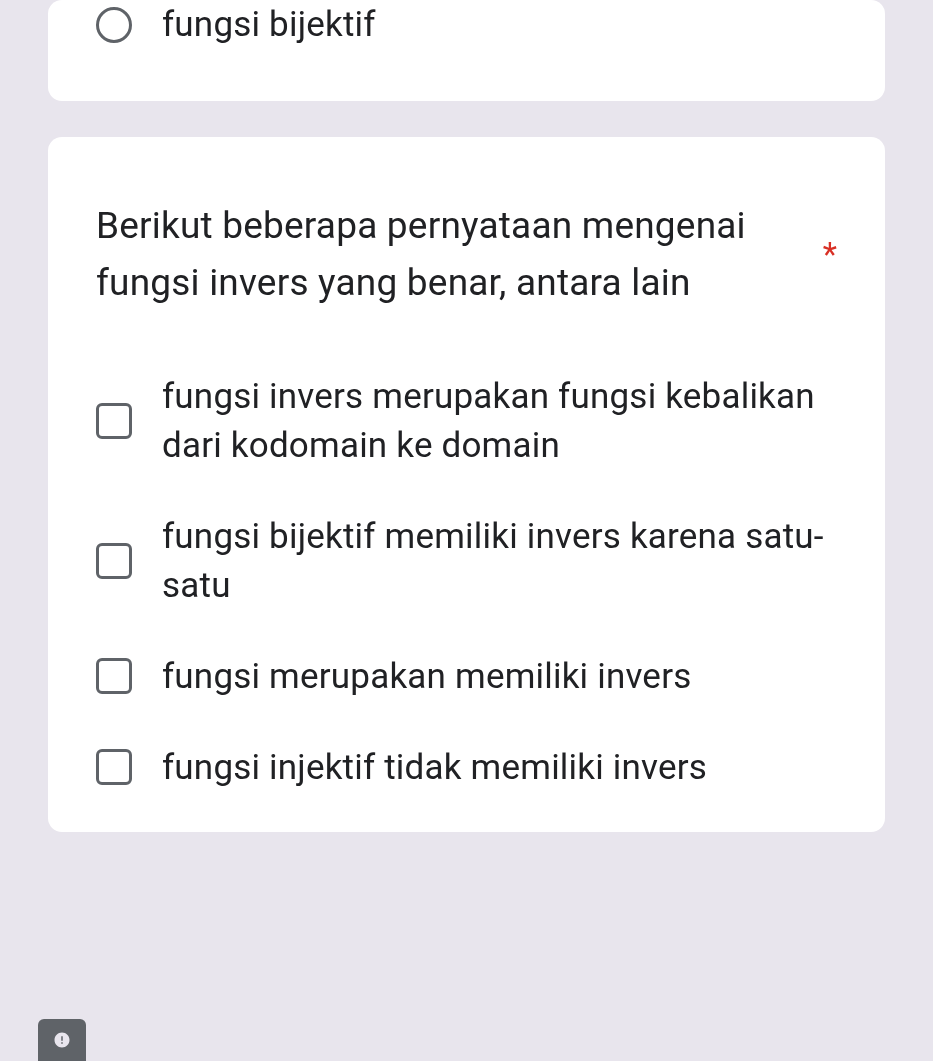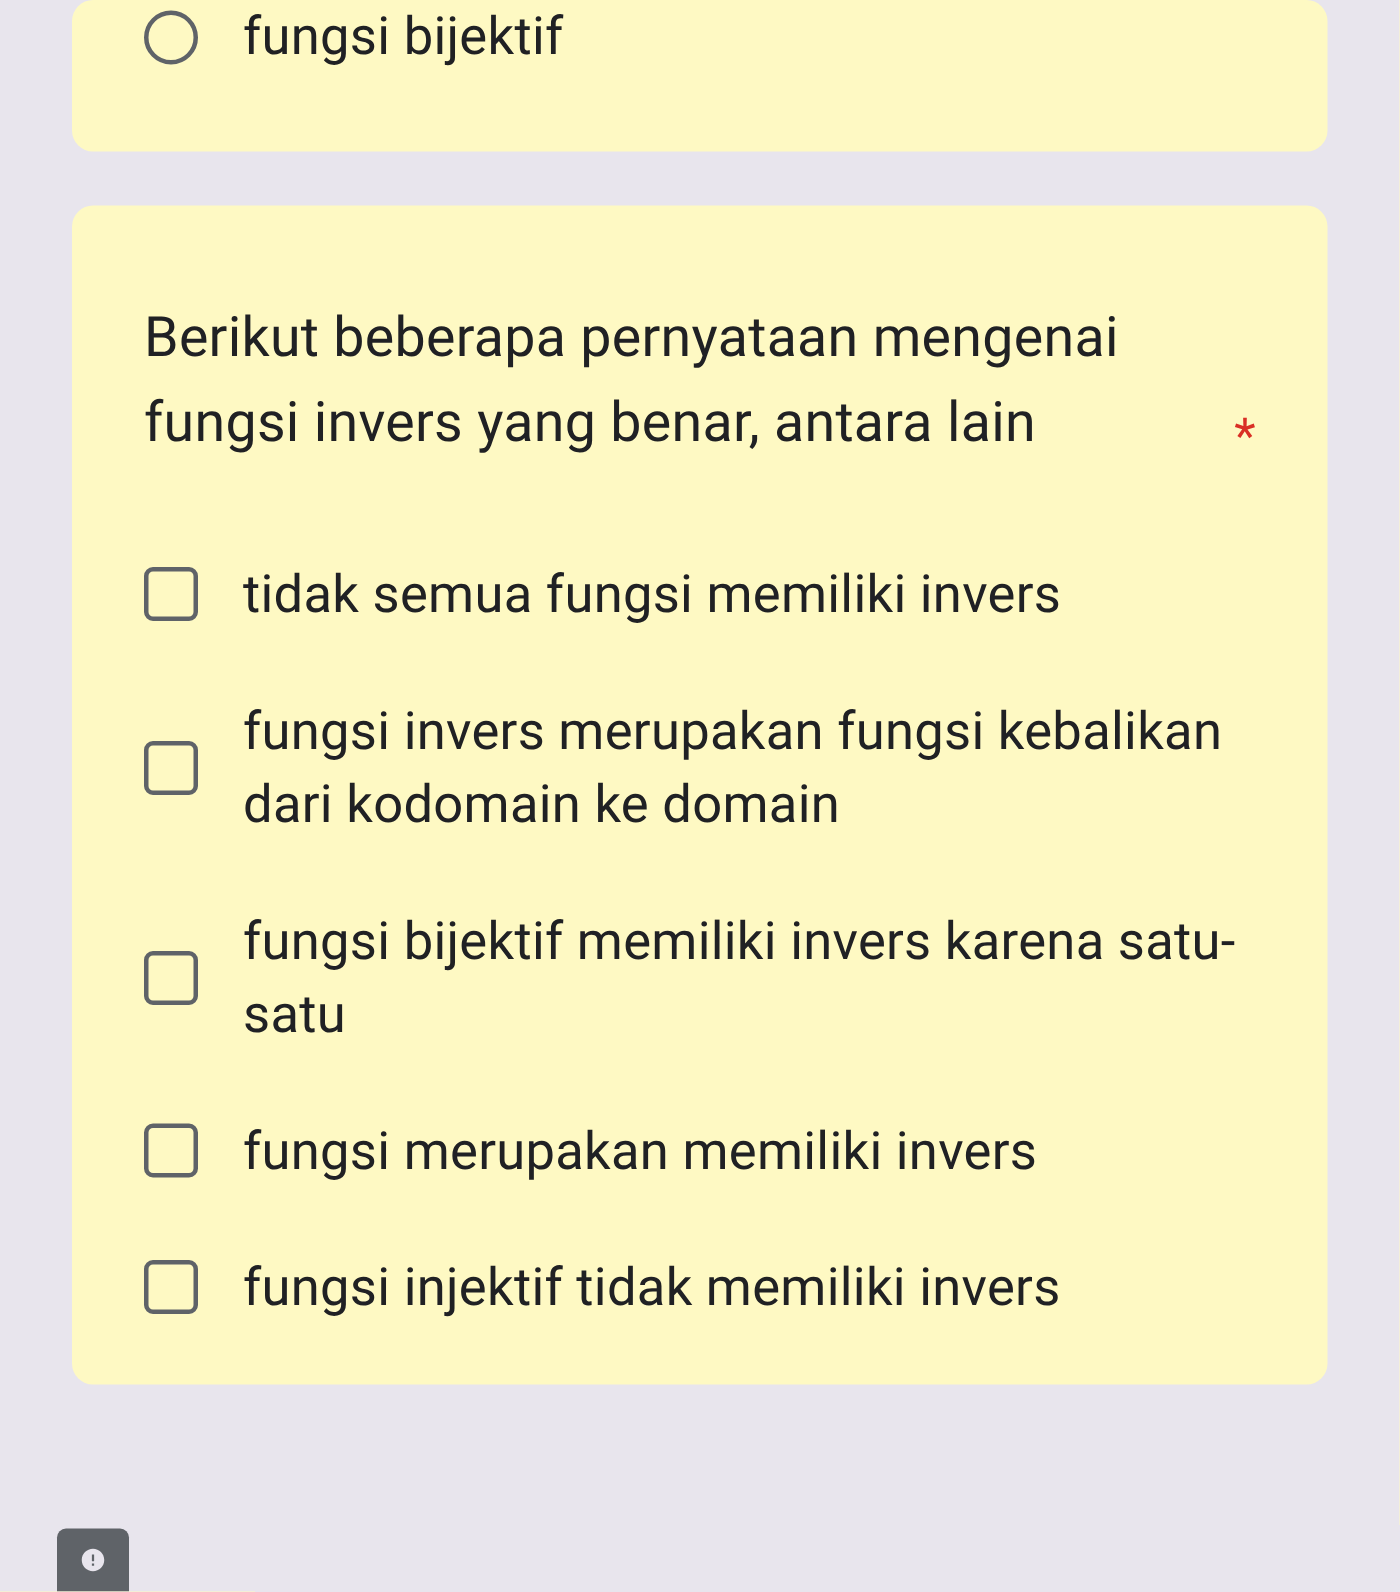--- a/index.html
+++ b/index.html
@@ -9,21 +9,21 @@
     }
     body {
       font-family: 'Roboto', 'Helvetica Neue', Arial, sans-serif;
       background-color: #e8e5ed;
       width: 933px;
       min-height: 1061px;
       padding: 0;
       position: relative;
     }
     .card {
-      background-color: #fef9c3;
+      background-color: #ffffff;
       border-radius: 14px;
       margin: 0 48px 36px 48px;
       padding-left: 48px;
       padding-right: 48px;
     }
     .card-top {
       padding-top: 0;
       padding-bottom: 52px;
       margin-bottom: 36px;
     }
@@ -56,21 +56,21 @@
       flex-shrink: 0;
     }
     .option-label {
       font-size: 35px;
       color: #202124;
       line-height: 1.4;
       letter-spacing: 0.2px;
     }
     .question-header {
       display: flex;
-      align-items: flex-end;
+      align-items: center;
       margin-bottom: 60px;
       gap: 20px;
     }
     .question-text {
       font-size: 37px;
       color: #202124;
       line-height: 1.55;
       letter-spacing: 0.2px;
       flex: 1;
     }
@@ -107,24 +107,20 @@
     <span class="option-label">fungsi bijektif</span>
   </div>
 </div>
 
 <div class="card card-main">
   <div class="question-header">
     <div class="question-text">Berikut beberapa pernyataan mengenai fungsi invers yang benar, antara lain</div>
     <div class="required-star">*</div>
   </div>
 
-  <div class="option-row">
-    <div class="checkbox-box"></div>
-    <span class="option-label">tidak semua fungsi memiliki invers</span>
-  </div>
 
   <div class="option-row">
     <div class="checkbox-box"></div>
     <span class="option-label">fungsi invers merupakan fungsi kebalikan dari kodomain ke domain</span>
   </div>
 
   <div class="option-row">
     <div class="checkbox-box"></div>
     <span class="option-label">fungsi bijektif memiliki invers karena satu-satu</span>
   </div>

